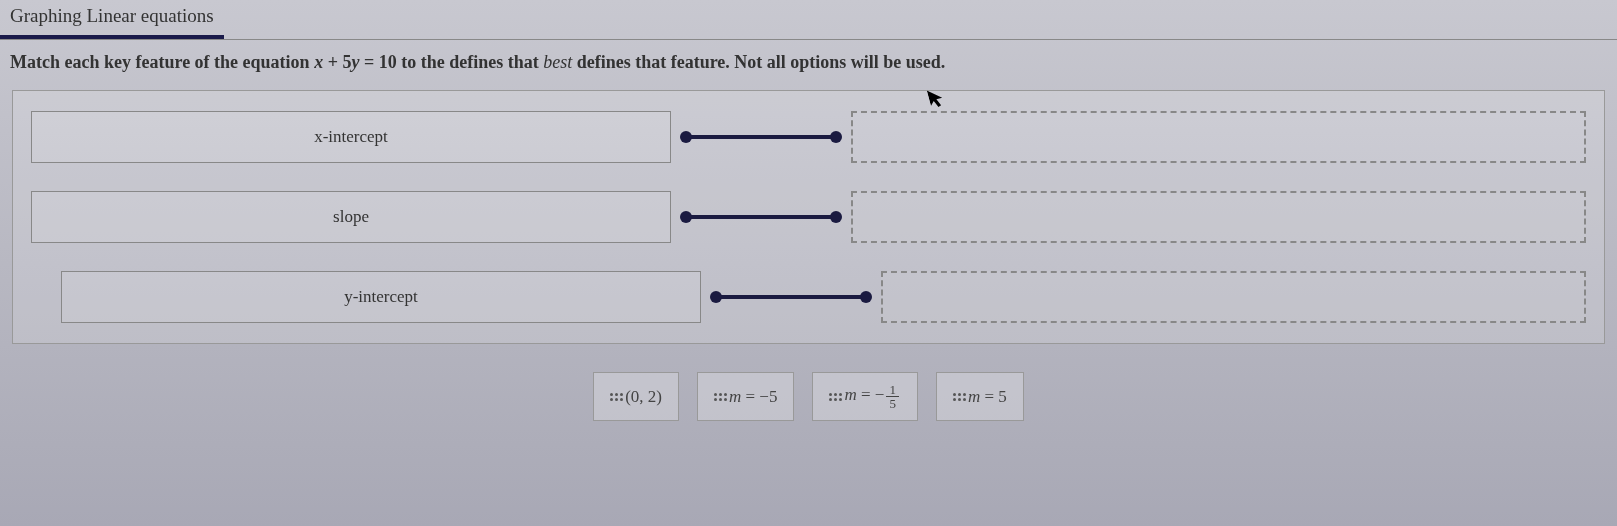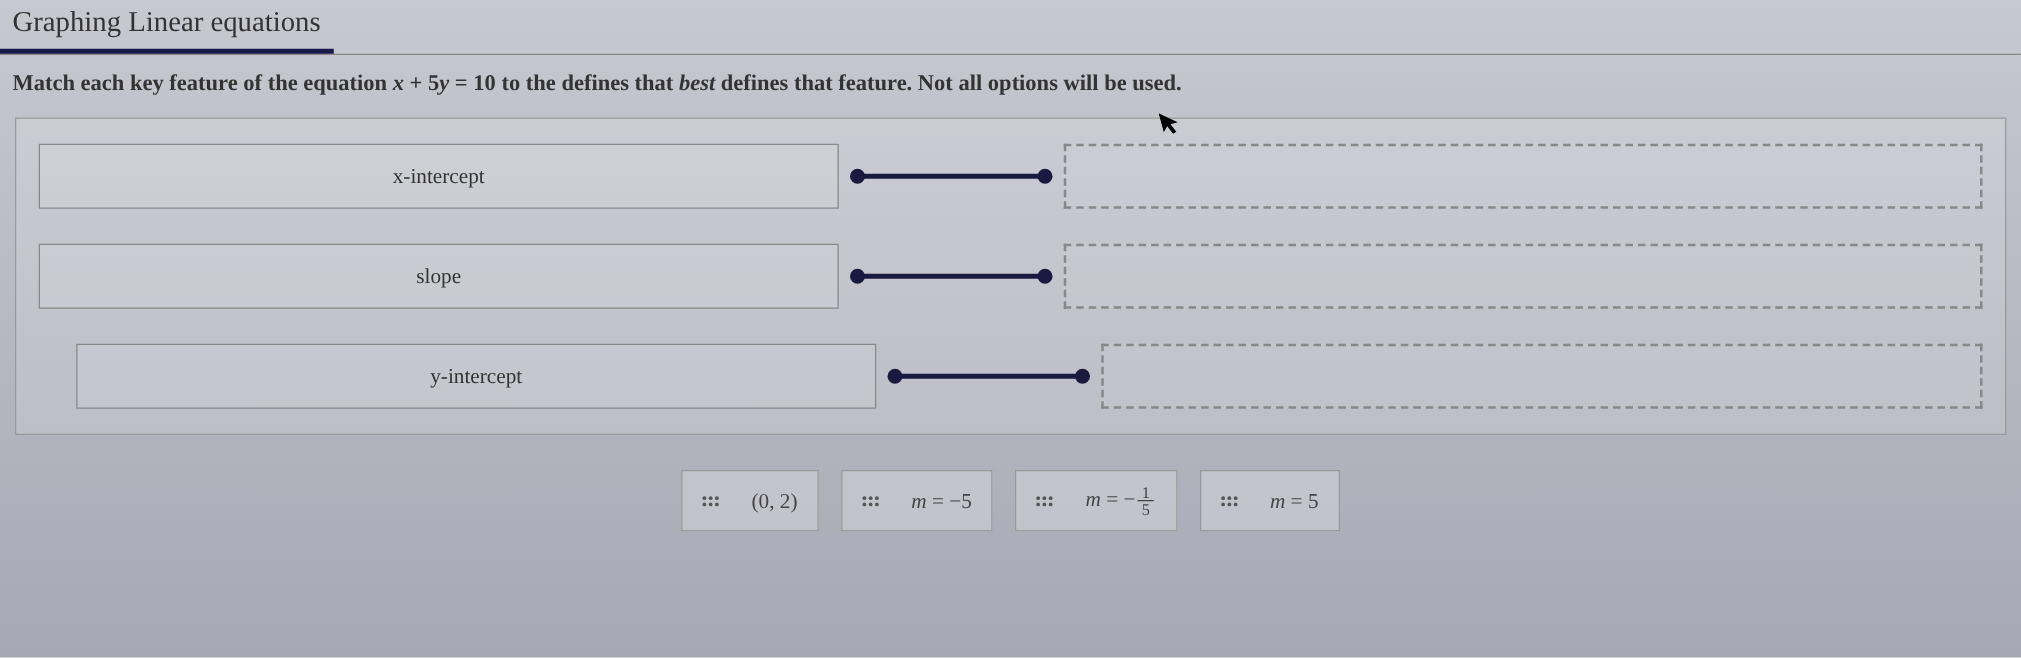--- a/index.html
+++ b/index.html
@@ -10,21 +10,21 @@
     body {
       font-family: Georgia, 'Times New Roman', serif;
       background: linear-gradient(180deg, #c8c8d0 0%, #b8b8c2 50%, #a8a8b5 100%);
       width: 1617px;
       height: 526px;
       overflow: hidden;
       position: relative;
     }
     .header {
       padding: 5px 10px 8px 10px;
-      font-size: 23px;
+      font-size: 19px;
       color: #333;
       border-bottom: 4px solid #1a1a4a;
       display: inline-block;
       margin-bottom: 0;
     }
     .divider-line {
       height: 1px;
       background: #888;
       width: 100%;
     }
@@ -33,21 +33,21 @@
       font-size: 18px;
       color: #333;
       font-weight: bold;
     }
     .instruction .math {
       font-style: italic;
       font-family: 'Times New Roman', serif;
     }
     .instruction .best {
       font-style: italic;
-      font-weight: bold;
+      font-weight: normal;
     }
     .main-panel {
       margin: 5px 12px 0 12px;
       border: 1px solid #999;
       background: rgba(255,255,255,0.15);
       padding: 20px 18px;
     }
     .match-row {
       display: flex;
       align-items: center;
@@ -109,21 +109,21 @@
       justify-content: center;
       margin-left: 260px;
       margin-right: 260px;
     }
     .option-tile {
       border: 1px solid #999;
       background: rgba(255,255,255,0.25);
       padding: 10px 16px;
       display: flex;
       align-items: center;
-      gap: 24px;
+      gap: 0;
       font-family: 'Times New Roman', serif;
       font-size: 17px;
       color: #444;
       cursor: move;
     }
     .grip {
       display: inline-flex;
       flex-direction: column;
       gap: 2px;
       margin-right: 2px;

